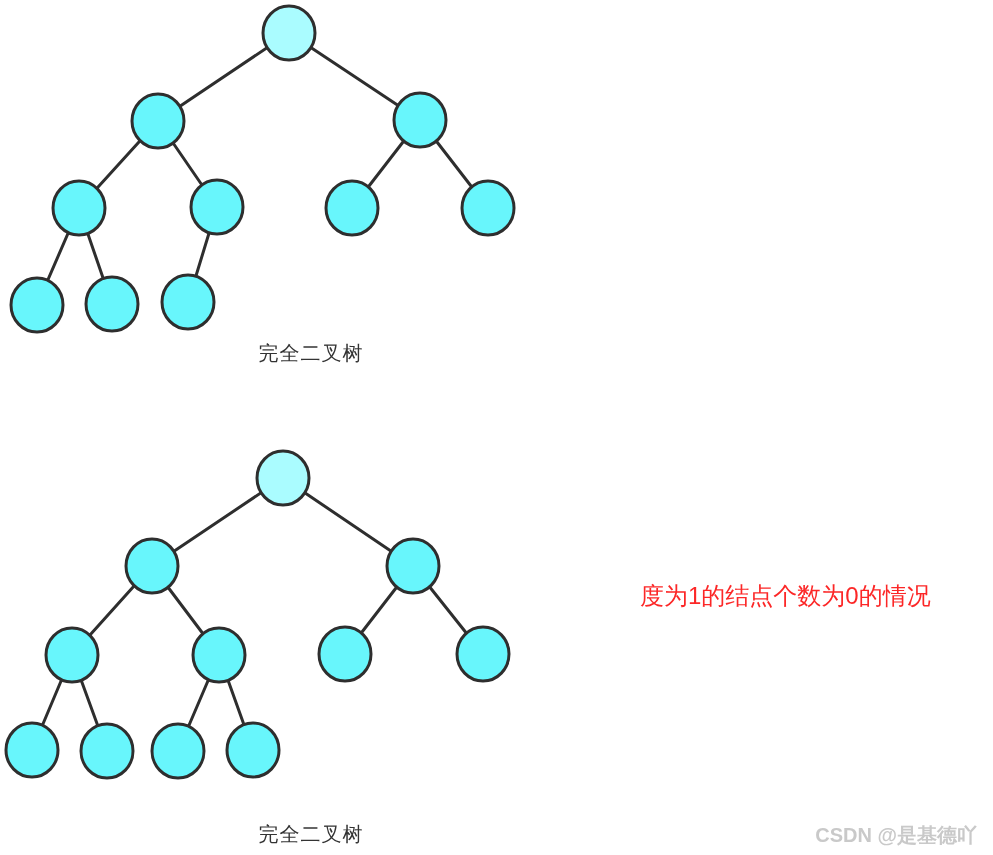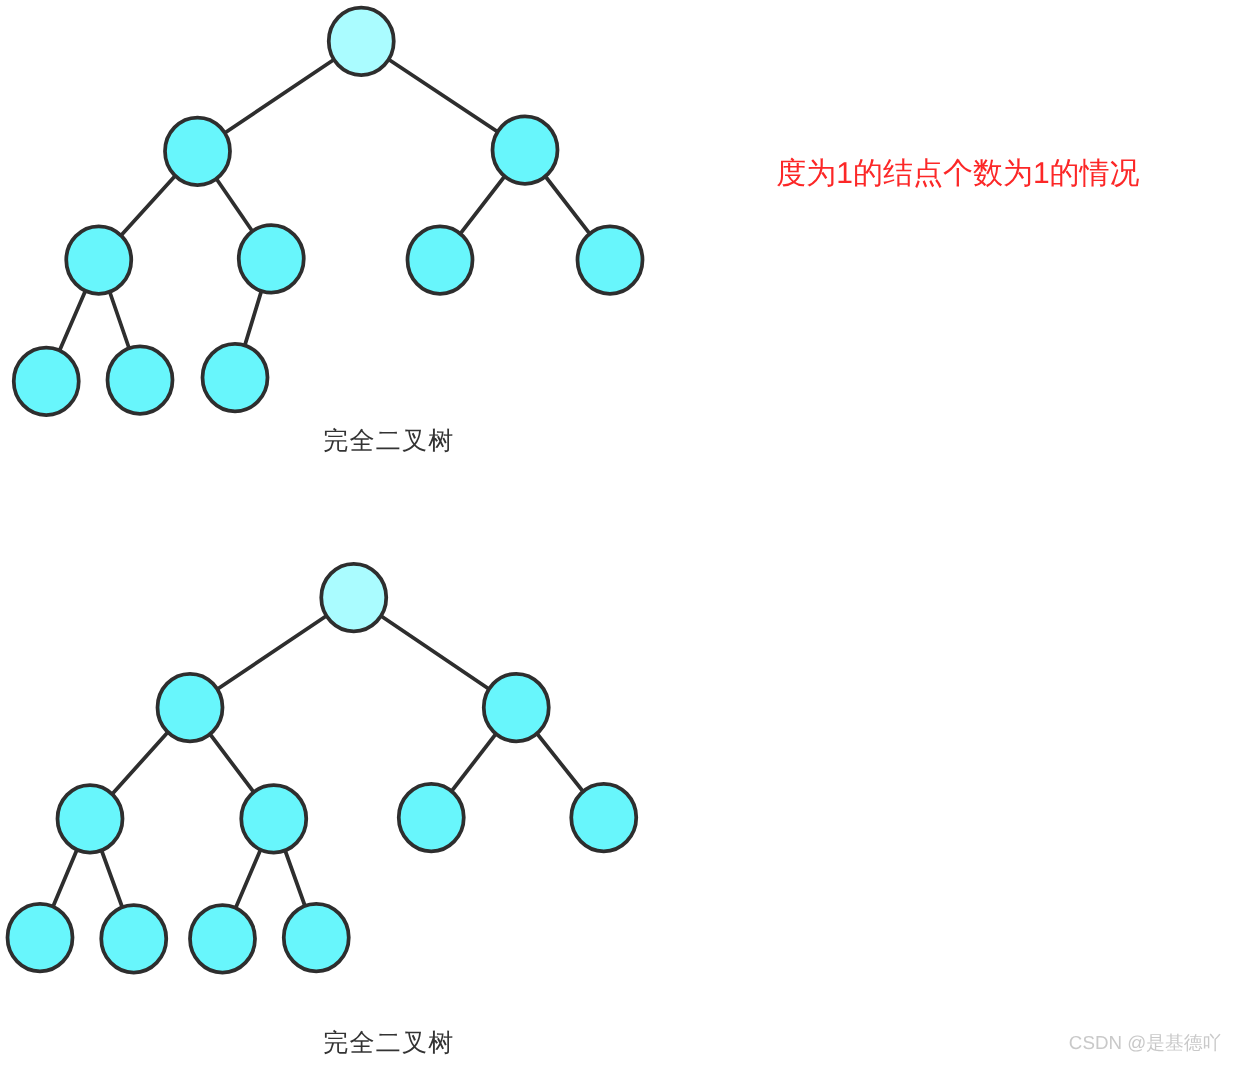--- a/index.html
+++ b/index.html
@@ -32,22 +32,22 @@
   .annotation {
     position: absolute;
     transform: translate(0, -50%);
     font-size: 24px;
     font-weight: 400;
     white-space: nowrap;
   }
   .watermark {
     position: absolute;
     transform: translate(-100%, -50%);
-    font-size: 15px;
-    font-weight: 400;
+    font-size: 20px;
+    font-weight: 700;
     white-space: nowrap;
   }
 </style>
 </head>
 <body>
 
 <div id="canvas">
 
   <svg id="diagram-svg" width="993" height="855" viewBox="0 0 993 855">
     <g>
@@ -92,17 +92,17 @@
         <ellipse cx="32" cy="750" rx="26" ry="27" fill="#68f6fc" stroke="#2e2e2e" stroke-width="3"></ellipse>
         <ellipse cx="107" cy="751" rx="26" ry="27" fill="#68f6fc" stroke="#2e2e2e" stroke-width="3"></ellipse>
         <ellipse cx="178" cy="751" rx="26" ry="27" fill="#68f6fc" stroke="#2e2e2e" stroke-width="3"></ellipse>
         <ellipse cx="253" cy="750" rx="26" ry="27" fill="#68f6fc" stroke="#2e2e2e" stroke-width="3"></ellipse>
       </g>
   </svg>
 
   <div class="caption" style="left: 311px; top: 353px; color: rgb(51, 51, 51);">完全二叉树</div>
   <div class="caption" style="left: 311px; top: 834px; color: rgb(51, 51, 51);">完全二叉树</div>
 
-  <div class="annotation" style="left: 621px; top: 138px; color: rgb(252, 39, 39);">度为1的结点个数为1的情况</div>
+  <div class="annotation" style="left: 640px; top: 596px; color: rgb(252, 39, 39);">度为1的结点个数为0的情况</div>
 
   <div class="watermark" style="left: 977px; top: 835px; color: rgb(201, 201, 201);">CSDN @是基德吖</div>
 
 </div>
 
 </body></html>

